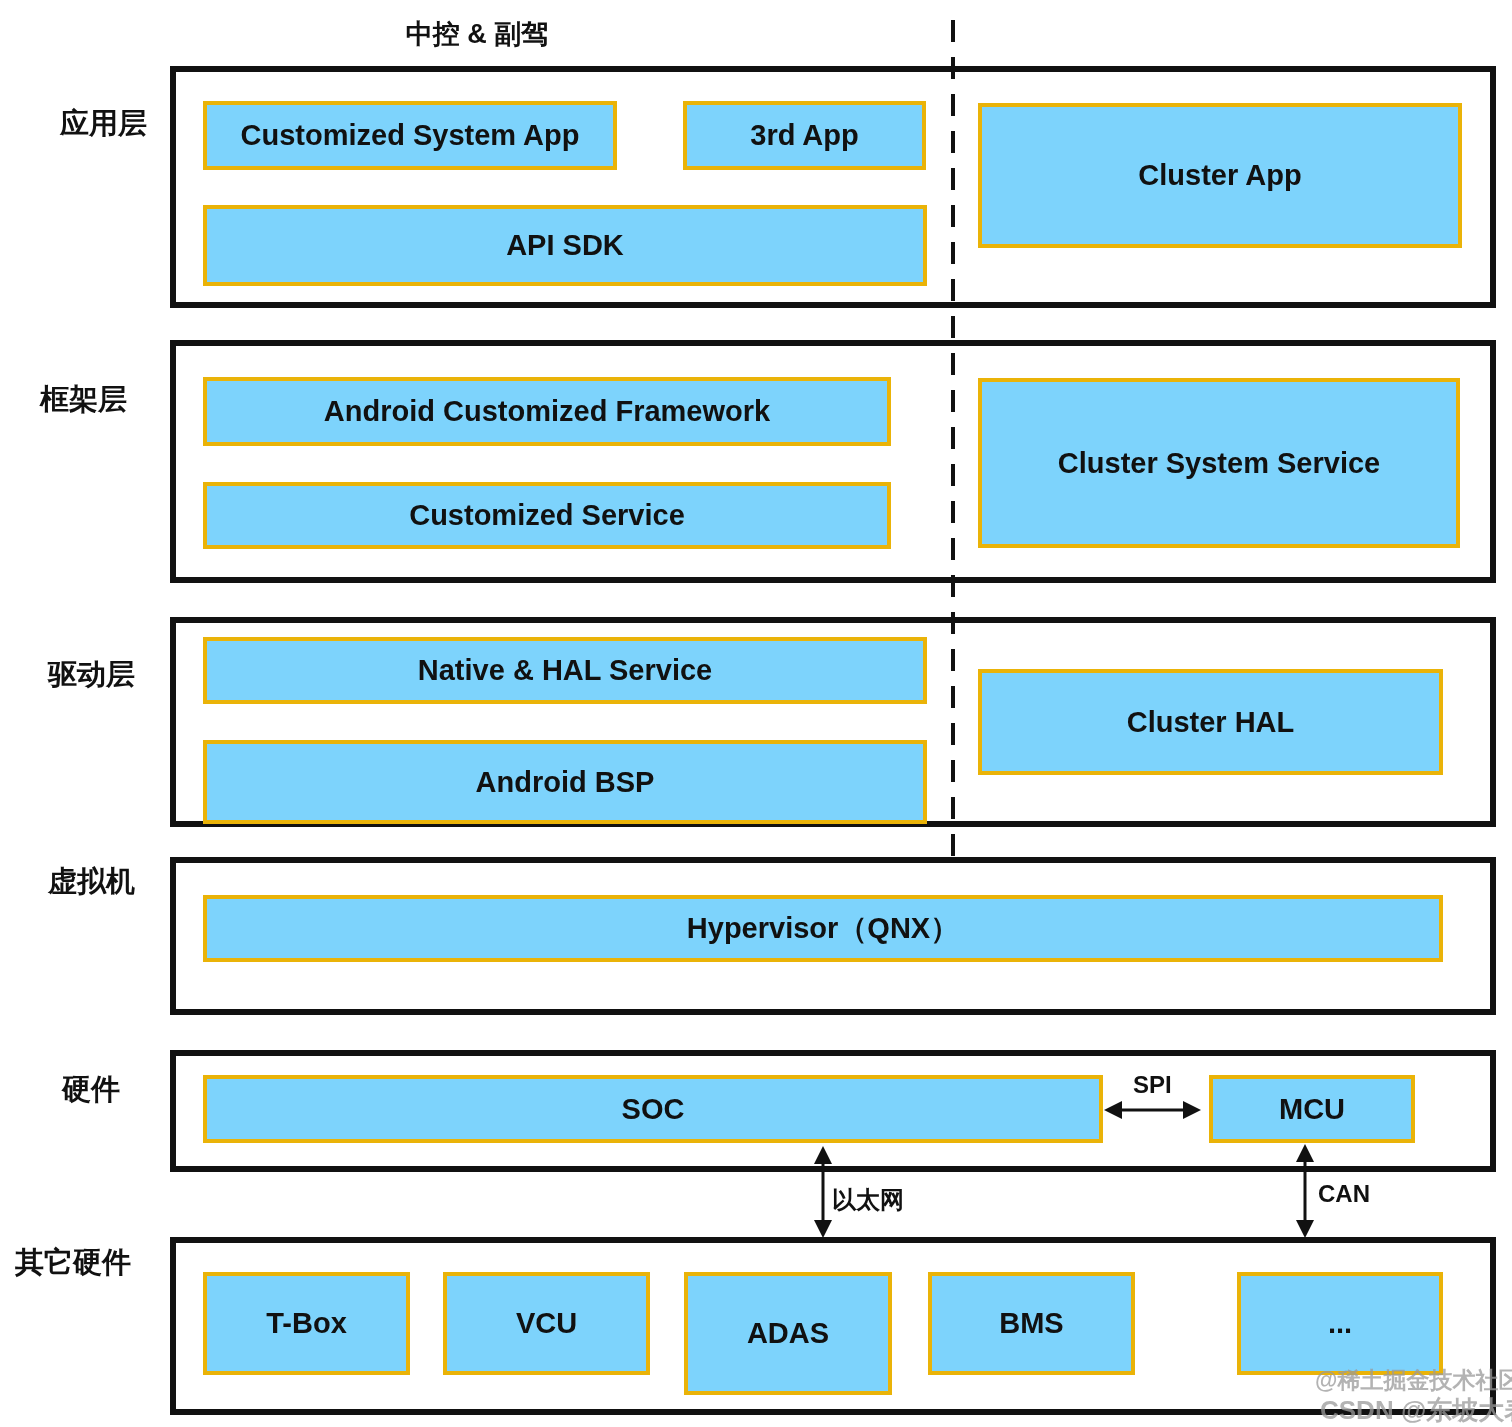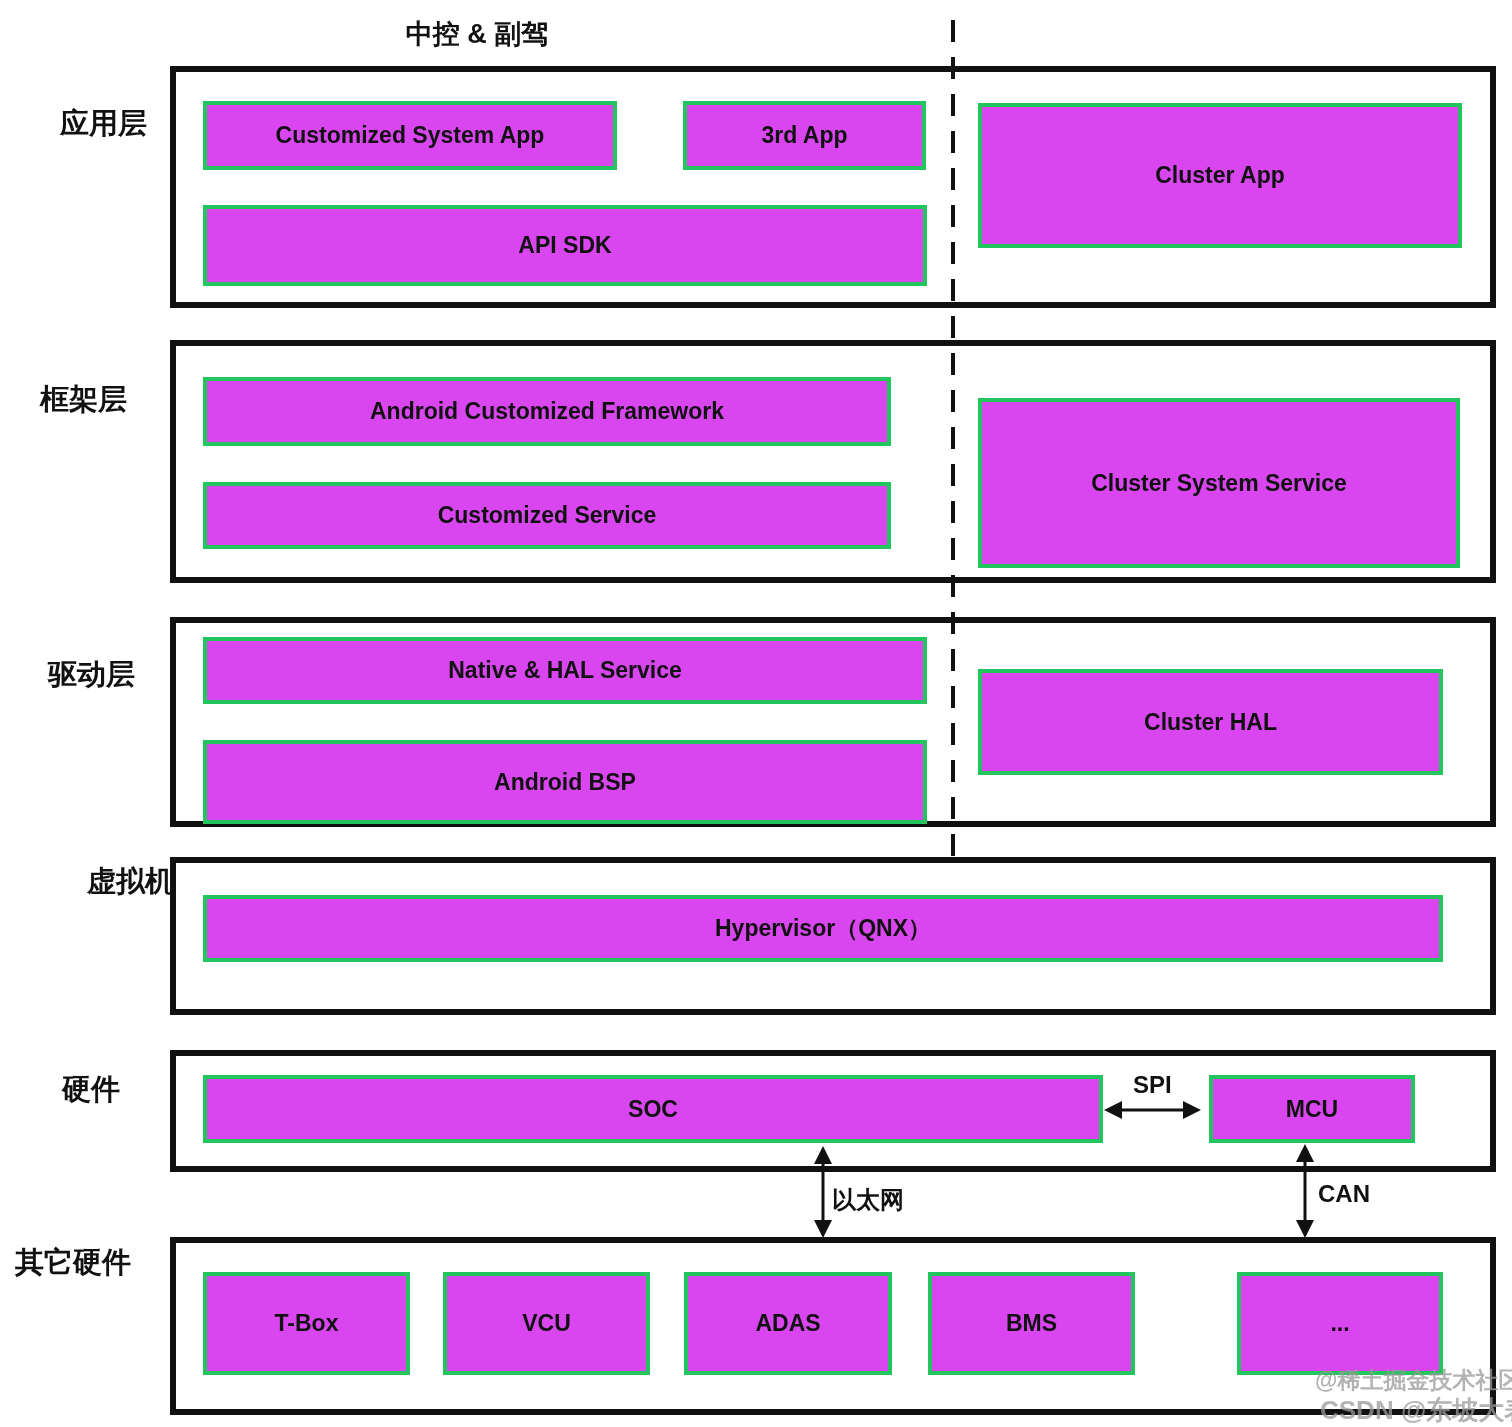--- a/index.html
+++ b/index.html
@@ -4,72 +4,72 @@
 <style>
   html,body{margin:0;padding:0;background:#ffffff;}
   .canvas{
     position:relative;width:1512px;height:1427px;background:#ffffff;
     font-family:"Liberation Sans","DejaVu Sans",sans-serif;color:#111;overflow:hidden;
   }
   .col-title{position:absolute;font-weight:bold;font-size:27px;text-align:center;white-space:nowrap;}
   .row-label{position:absolute;font-weight:bold;font-size:29px;white-space:nowrap;}
   .container{position:absolute;border:6px solid #111;box-sizing:border-box;background:transparent;}
   .box{
-    position:absolute;border:4px solid #22c55e;box-sizing:border-box;background:#d946ef;
+    position:absolute;border:4px solid #eab308;box-sizing:border-box;background:#7dd3fc;
     display:flex;align-items:center;justify-content:center;
-    font-weight:bold;font-size:23px;text-align:center;white-space:nowrap;
+    font-weight:bold;font-size:29px;text-align:center;white-space:nowrap;
   }
   .conn-label{position:absolute;font-weight:bold;font-size:24px;white-space:nowrap;}
   svg.overlay{position:absolute;left:0;top:0;width:1512px;height:1427px;pointer-events:none;}
   svg.overlay line{stroke:#111;}
   svg.overlay polygon{fill:#111;}
   .watermark{position:absolute;font-size:24px;font-weight:bold;color:#9a9a9a;opacity:.75;white-space:nowrap;z-index:5;}
 </style>
 </head>
 <body>
 
 <div class="canvas">
 
   <div class="col-title" style="left:327px;top:16px;width:300px;">中控 &amp; 副驾</div>
 
   <div class="row-label" style="left:51px;top:104px;margin-left:9px;">应用层</div>
   <div class="row-label" style="left:40px;top:380px;">框架层</div>
   <div class="row-label" style="left:48px;top:655px;">驱动层</div>
-  <div class="row-label" style="left:48px;top:862px;margin-left:39px;">虚拟机</div>
+  <div class="row-label" style="left:48px;top:862px;">虚拟机</div>
   <div class="row-label" style="left:62px;top:1070px;">硬件</div>
   <div class="row-label" style="left:15px;top:1243px;">其它硬件</div>
 
   <div class="container" style="left:170px;top:66px;width:1326px;height:242px;"></div>
   <div class="container" style="left:170px;top:340px;width:1326px;height:243px;"></div>
   <div class="container" style="left:170px;top:617px;width:1326px;height:210px;"></div>
   <div class="container" style="left:170px;top:857px;width:1326px;height:158px;"></div>
   <div class="container" style="left:170px;top:1050px;width:1326px;height:122px;"></div>
   <div class="container" style="left:170px;top:1237px;width:1326px;height:178px;"></div>
 
   <div class="box" style="left:203px;top:101px;width:414px;height:69px;">Customized System App</div>
   <div class="box" style="left:683px;top:101px;width:243px;height:69px;">3rd App</div>
   <div class="box" style="left:203px;top:205px;width:724px;height:81px;">API SDK</div>
   <div class="box" style="left:978px;top:103px;width:484px;height:145px;">Cluster App</div>
 
   <div class="box" style="left:203px;top:377px;width:688px;height:69px;">Android Customized Framework</div>
   <div class="box" style="left:203px;top:482px;width:688px;height:67px;">Customized Service</div>
-  <div class="box" style="left:978px;top:378px;width:482px;height:170px;margin-top:20px;">Cluster System Service</div>
+  <div class="box" style="left:978px;top:378px;width:482px;height:170px;">Cluster System Service</div>
 
   <div class="box" style="left:203px;top:637px;width:724px;height:67px;">Native &amp; HAL Service</div>
   <div class="box" style="left:203px;top:740px;width:724px;height:84px;">Android BSP</div>
   <div class="box" style="left:978px;top:669px;width:465px;height:106px;">Cluster HAL</div>
 
   <div class="box" style="left:203px;top:895px;width:1240px;height:67px;">Hypervisor（QNX）</div>
 
   <div class="box" style="left:203px;top:1075px;width:900px;height:68px;">SOC</div>
   <div class="box" style="left:1202px;top:1075px;width:206px;height:68px;margin-left:7px;">MCU</div>
 
   <div class="box" style="left:203px;top:1272px;width:207px;height:103px;">T-Box</div>
   <div class="box" style="left:443px;top:1272px;width:207px;height:103px;">VCU</div>
-  <div class="box" style="left:684px;top:1272px;width:208px;height:103px;">ADAS</div>
+  <div class="box" style="left:684px;top:1272px;width:208px;height:123px;">ADAS</div>
   <div class="box" style="left:928px;top:1272px;width:207px;height:103px;">BMS</div>
   <div class="box" style="left:1237px;top:1272px;width:206px;height:103px;">...</div>
 
   <div class="conn-label" style="left:1133px;top:1071px;">SPI</div>
   <div class="conn-label" style="left:832px;top:1184px;">以太网</div>
   <div class="conn-label" style="left:1318px;top:1180px;">CAN</div>
 
   <svg class="overlay" viewBox="0 0 1512 1427">
     <line x1="953" y1="20" x2="953" y2="856" stroke-width="4" stroke-dasharray="22 15"></line>
     <g>

